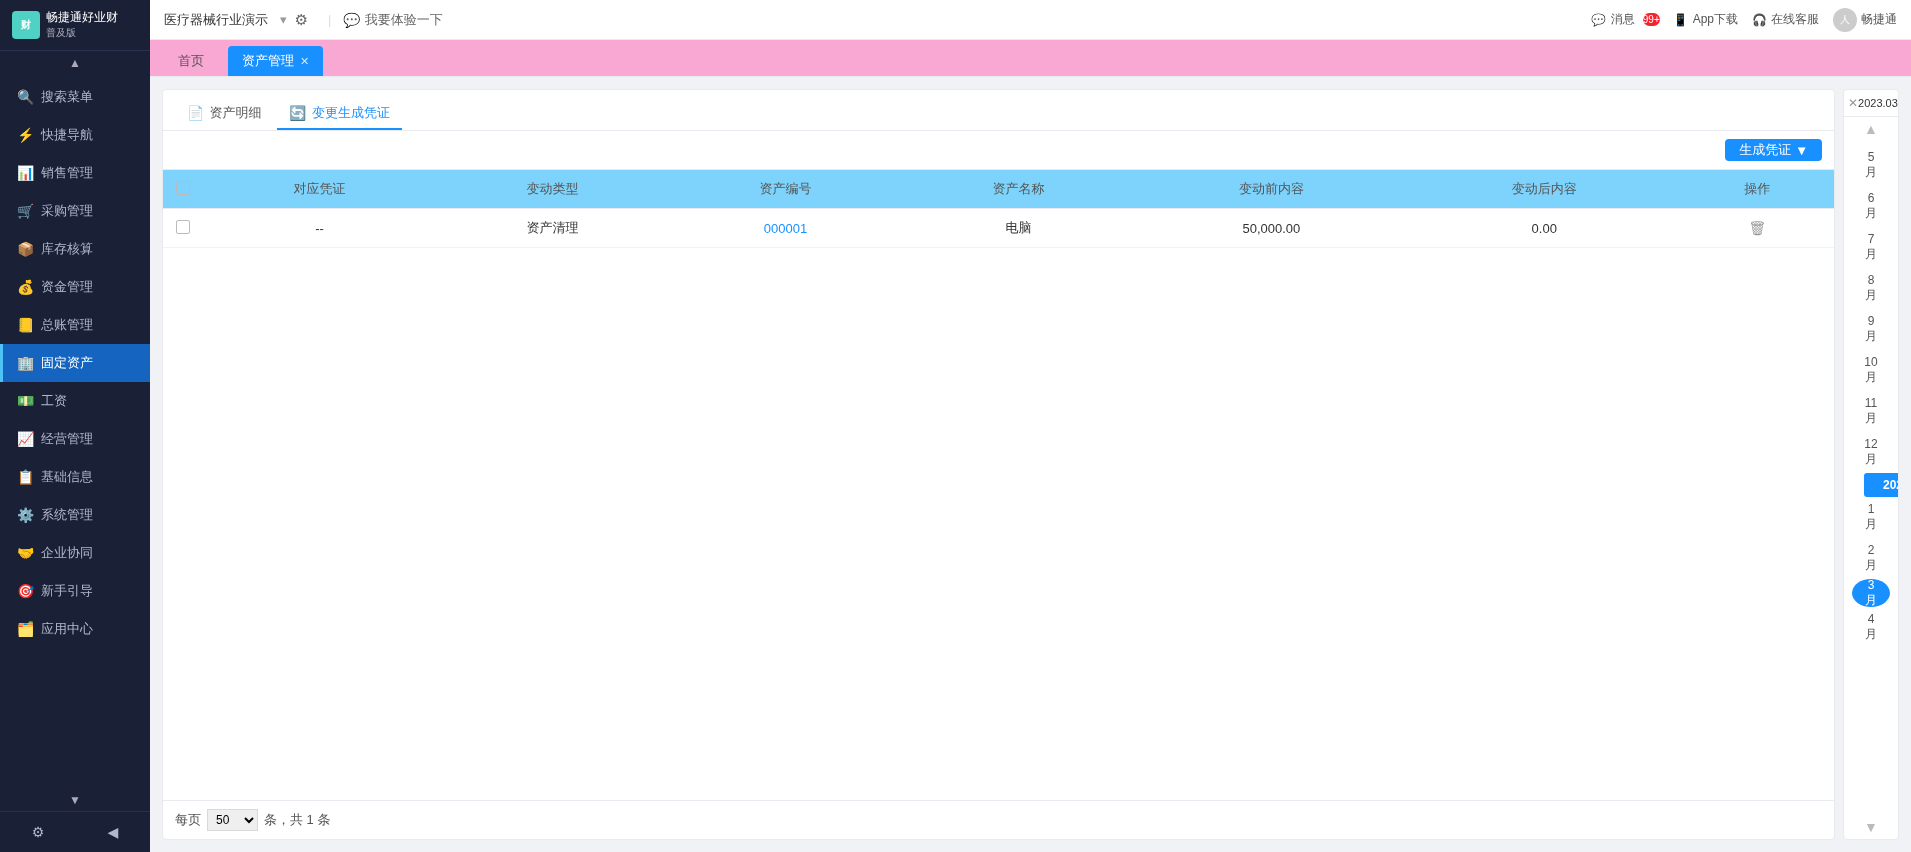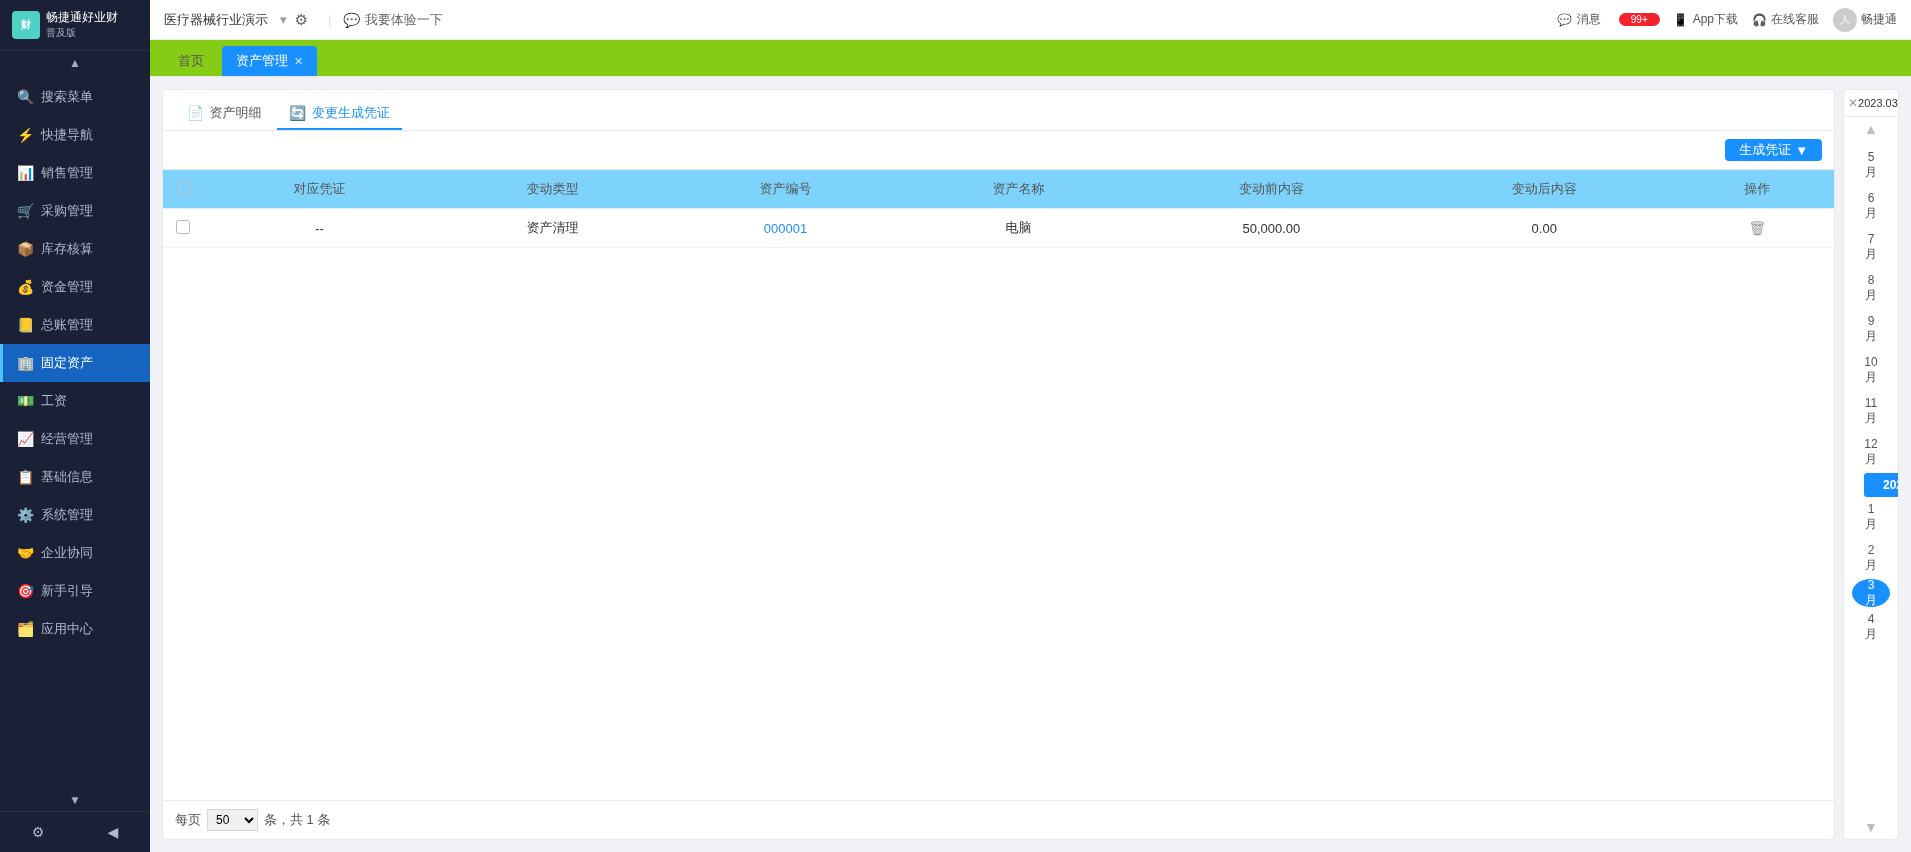--- a/index.html
+++ b/index.html
@@ -90,48 +90,49 @@
       margin-left: auto;
       display: flex; align-items: center; gap: 14px;
     }
     .topbar-btn {
       display: flex; align-items: center; gap: 4px;
       color: #555; font-size: 12px; cursor: pointer;
     }
     .topbar-badge {
       background: #f5222d; color: #fff;
       border-radius: 8px; font-size: 10px;
-      padding: 1px 12px; margin-left: 14px; text-align: center;
+      padding: 1px 0; margin-left: 4px; text-align: center;
     }
     .topbar-avatar {
       width: 24px; height: 24px; background: #ccc;
       border-radius: 50%; display: flex; align-items: center; justify-content: center;
       font-size: 10px; color: #fff;
     }
 
     
     .tabbar {
-      background: #84cc16;
+      background: #f9a8d4;
       display: flex;
       align-items: center;
       padding: 6px 14px 0;
       border-bottom: 1px solid #e8eaf0;
       flex-shrink: 0;
       gap: 4px;
     }
     .tab-item {
       padding: 6px 14px;
       font-size: 13px;
       cursor: pointer;
       border-radius: 4px 4px 0 0;
       color: #555;
     }
     .tab-item.active {
       background: #1890ff;
       color: #fff;
+      margin-left: 6px;
     }
     .tab-item-close { margin-left: 6px; font-size: 11px; opacity: 0.8; }
 
     
     .page-content {
       flex: 1;
       overflow: hidden;
       padding: 12px;
       display: flex;
       gap: 8px;

